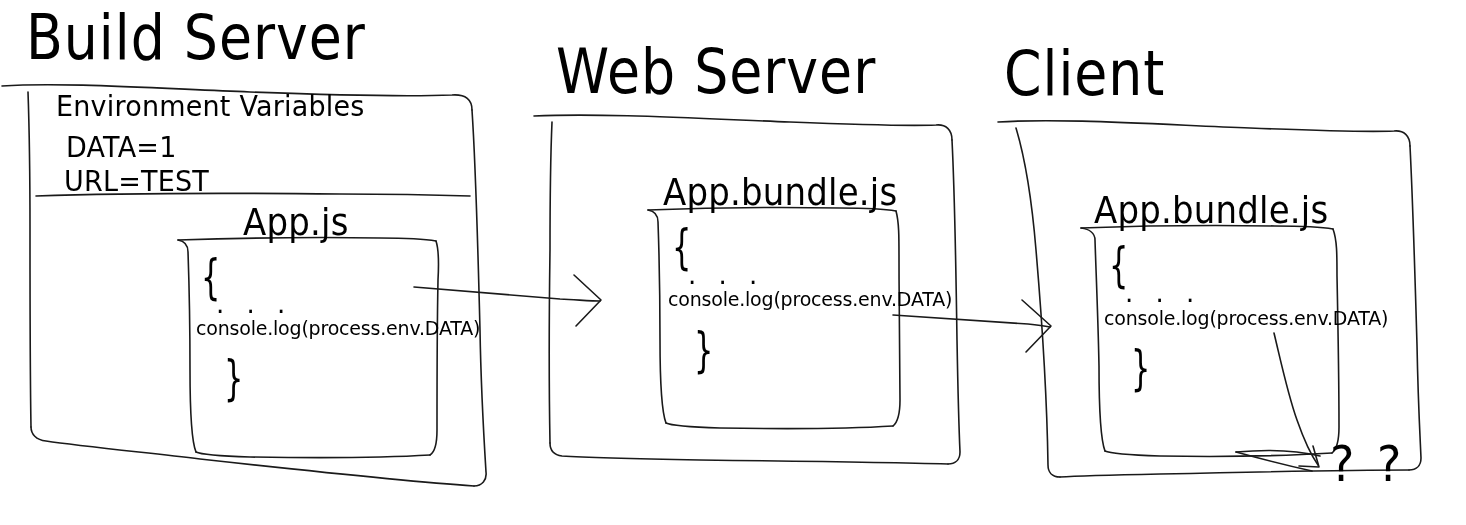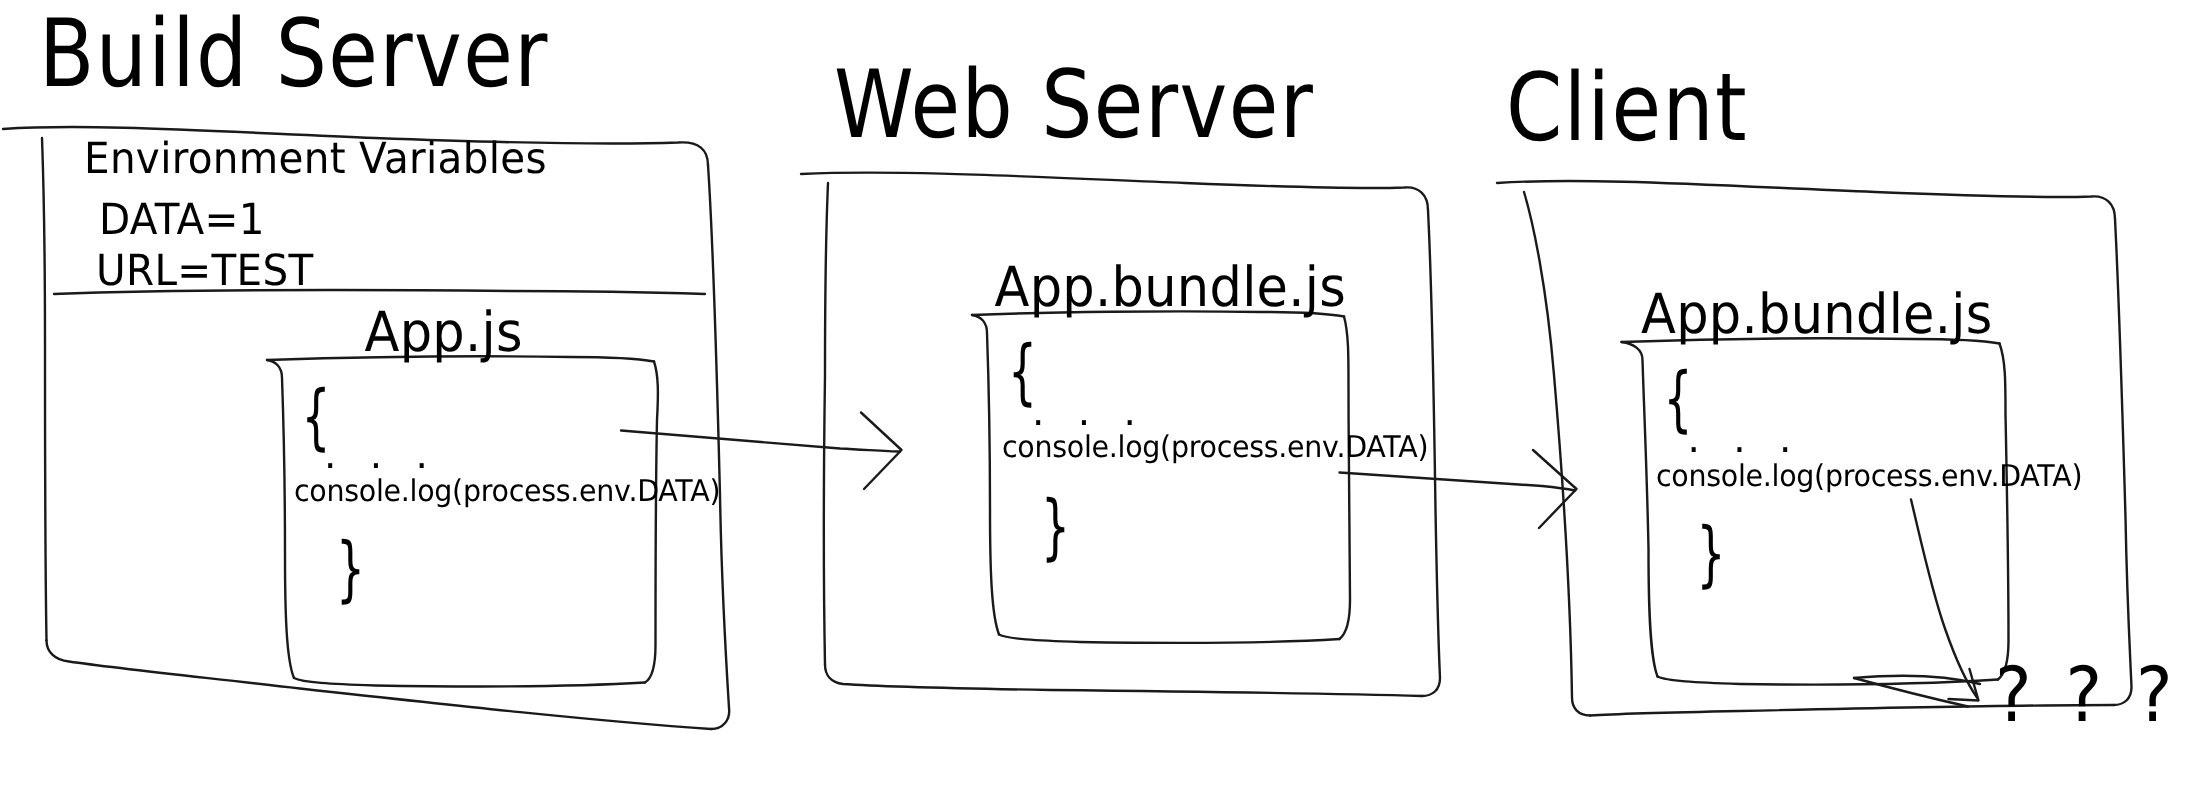--- a/index.html
+++ b/index.html
@@ -10,21 +10,20 @@
   }
   body {
     font-family: "DejaVu Sans", sans-serif;
   }
   #canvas {
     position: relative;
     width: 1424px;
     height: 525px;
     background: #ffffff;
     overflow: hidden;
-    padding-left: 30px;
   }
   #sketch {
     position: absolute;
     left: 0;
     top: 0;
     width: 1466px;
     height: 525px;
   }
   .stroke {
     fill: none;

